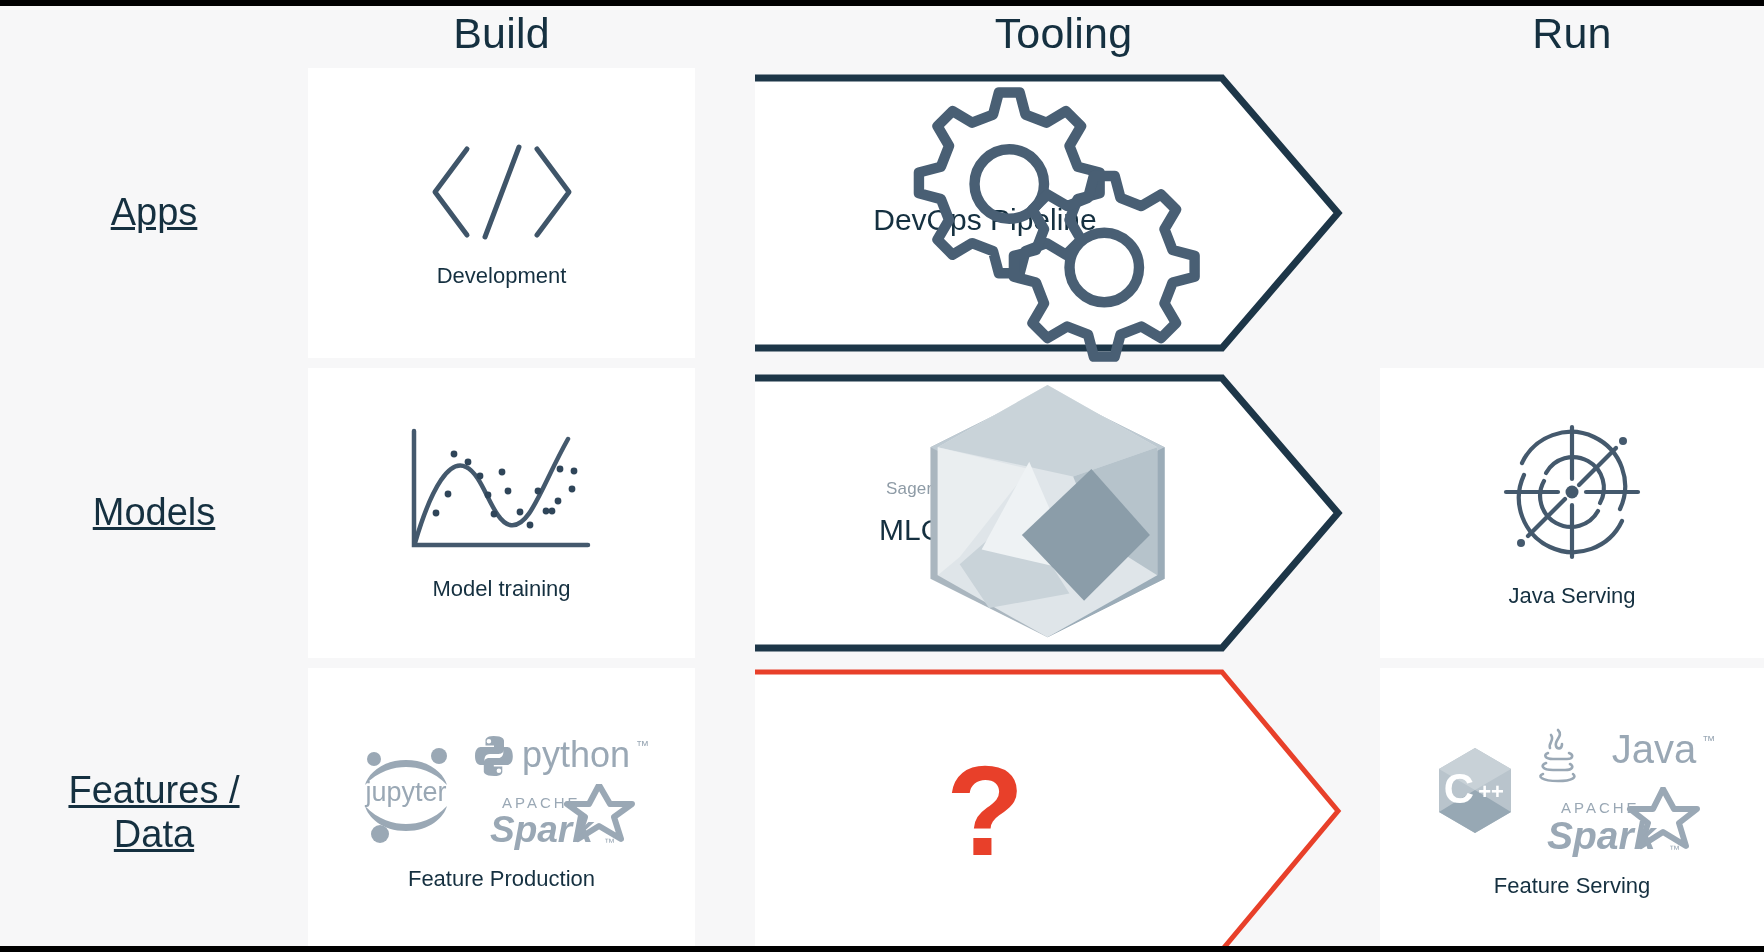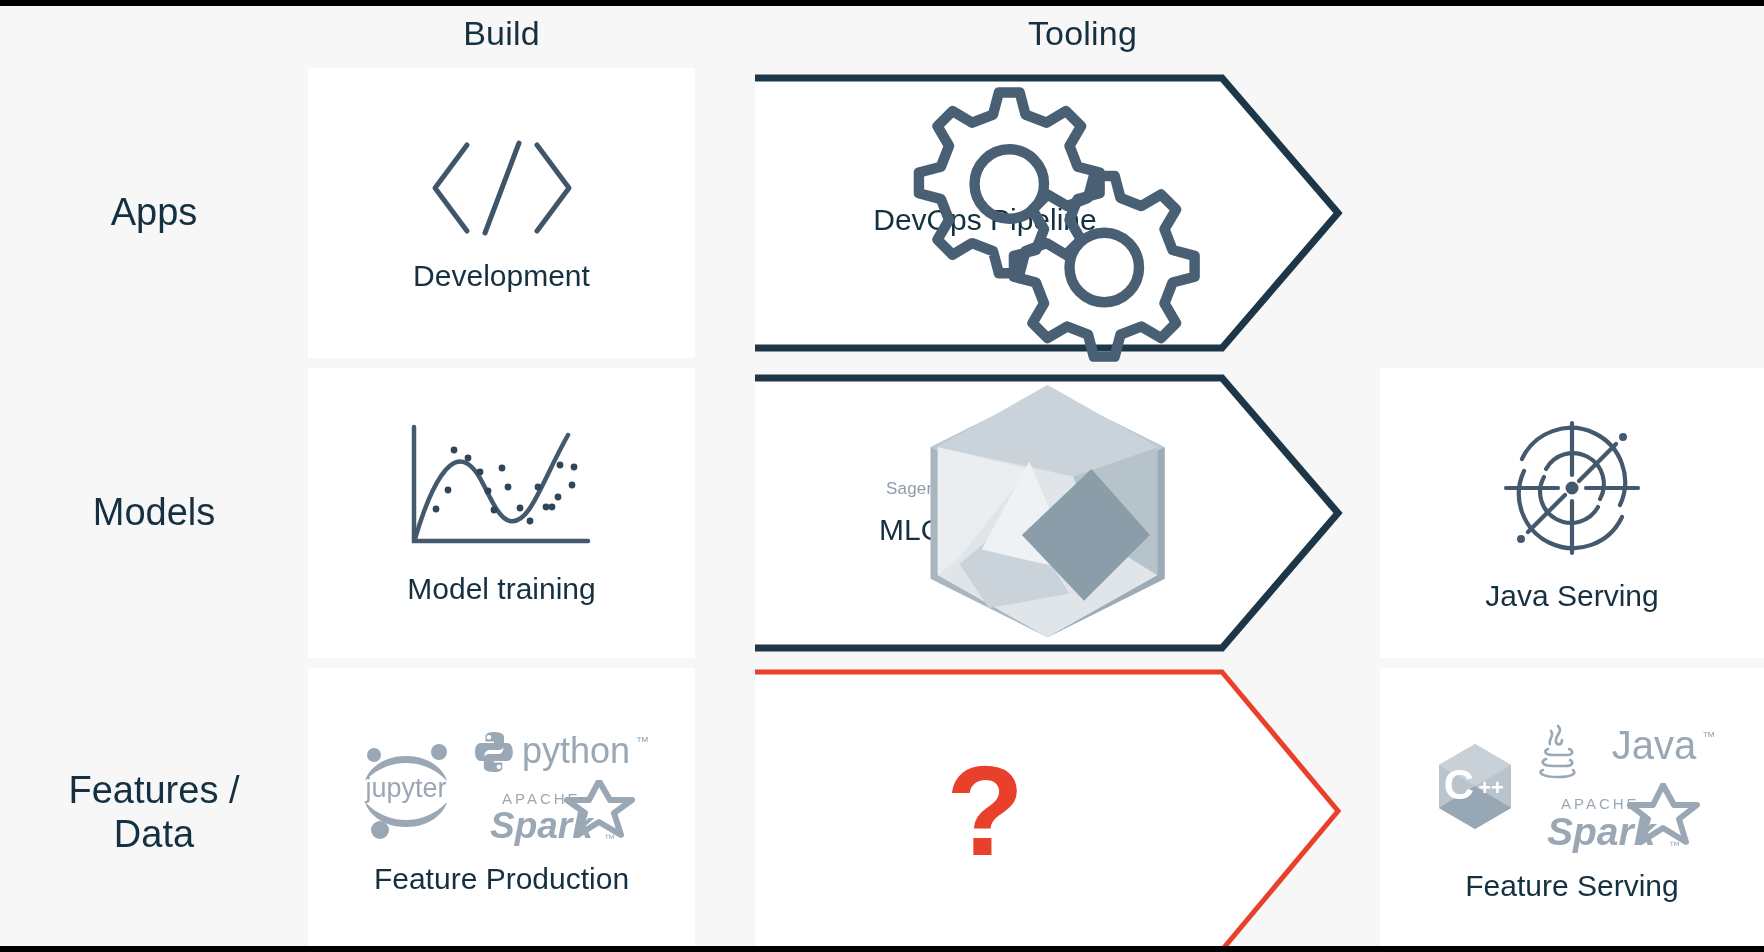--- a/index.html
+++ b/index.html
@@ -11,44 +11,44 @@
     box-sizing:border-box;
     border-top:6px solid #000;
     border-bottom:6px solid #000;
   }
   .stage{position:absolute;left:0;top:0;width:1764px;height:940px;}
 
   
   .col-head{
     position:absolute;top:2px;height:50px;
     display:flex;align-items:center;justify-content:center;
-    font-size:34px;color:#153040;letter-spacing:.2px;
+    font-size:43px;color:#153040;letter-spacing:.2px;
   }
   #head-build  {left:308px; width:387px;}
-  #head-tooling{left:790px; width:585px;}
+  #head-tooling{left:771px; width:585px;}
   #head-run    {left:1380px;width:384px;}
 
   
   .row-label{
     position:absolute;left:0;width:308px;
     display:flex;align-items:center;justify-content:center;
-    text-align:center;font-size:38px;color:#153040;line-height:1.15;
+    text-align:center;font-size:38px;color:#153040;line-height:1.15;text-decoration:underline;
   }
   #label-apps    {top:62px; height:290px;}
   #label-models  {top:362px;height:290px;}
   #label-features{top:662px;height:290px;}
 
   
   .card{
     position:absolute;background:#fff;
     display:flex;flex-direction:column;align-items:center;justify-content:center;
   }
   .card .ico{display:flex;align-items:center;justify-content:center;}
   .card .cap{
-    font-size:30px;color:#153040;margin-top:16px;text-align:center;white-space:nowrap;
+    font-size:22px;color:#153040;margin-top:16px;text-align:center;white-space:nowrap;
   }
 
   #card-development   {left:308px;top:62px; width:387px;height:290px;}
   #card-model-training{left:308px;top:362px;width:387px;height:290px;}
   #card-feature-eng   {left:308px;top:662px;width:387px;height:290px;}
   #card-production    {left:1380px;top:62px; width:384px;height:290px;}
   #card-model-serving {left:1380px;top:362px;width:384px;height:290px;}
   #card-feature-serv  {left:1380px;top:662px;width:384px;height:290px;}
 
   
@@ -79,20 +79,21 @@
   .logo-cap b{color:#6d7c88;font-weight:700;}
   .tool-logos{display:flex;align-items:flex-end;justify-content:center;gap:34px;}
 </style>
 </head>
 <body>
 
 <div class="stage">
 
   <div class="col-head" id="head-build">Build</div>
   <div class="col-head" id="head-tooling">Tooling</div>
+  <div class="col-head" id="head-run">Run</div>
 
   <div class="row-label" id="label-apps">Apps</div>
   <div class="row-label" id="label-models">Models</div>
   <div class="row-label" id="label-features" style="white-space:pre-line;">Features /
 Data</div>
 
   <div class="card" id="card-development">
     <div class="ico">
       <svg width="150" height="110" viewBox="0 0 150 110">
         <g fill="none" stroke="#3f5569" stroke-width="5" stroke-linecap="round" stroke-linejoin="round">

